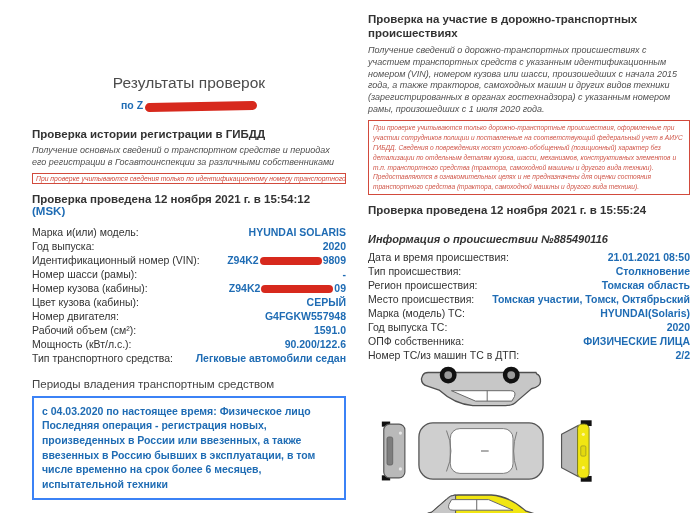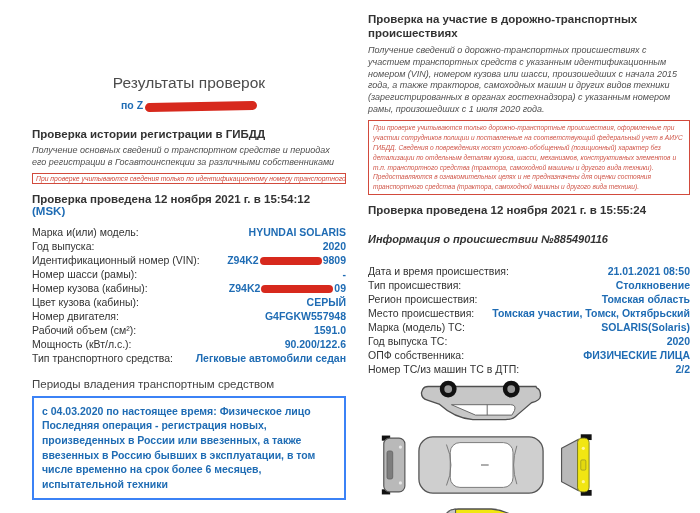--- a/index.html
+++ b/index.html
@@ -114,40 +114,40 @@
   </div>
 
   <div class="col-right">
     <div class="sec-heading" style="margin-top:6px;">Проверка на участие в дорожно-транспортных происшествиях</div>
     <div class="desc">Получение сведений о дорожно-транспортных происшествиях с участием транспортных средств с указанным идентификационным номером (VIN), номером кузова или шасси, произошедших с начала 2015 года, а также тракторов, самоходных машин и других видов техники (зарегистрированных в органах гостехнадзора) с указанным номером рамы, произошедших с 1 июля 2020 года.</div>
     <div class="notice-multi">При проверке учитываются только дорожно-транспортные происшествия, оформленные при участии сотрудников полиции и поставленные на соответствующий федеральный учет в АИУС ГИБДД. Сведения о повреждениях носят условно-обобщенный (позиционный) характер без детализации по отдельным деталям кузова, шасси, механизмов, конструктивных элементов и т.п. транспортного средства (трактора, самоходной машины и другого вида техники). Предоставляются в ознакомительных целях и не предназначены для оценки состояния транспортного средства (трактора, самоходной машины и другого вида техники).</div>
     <div class="performed">Проверка проведена 12 ноября 2021 г. в 15:55:24</div>
 
     <div class="incident-heading">Информация о происшествии №885490116</div>
 
-    <div class="fields" style="margin-top:20px;">
+    <div class="fields" style="margin-top:6px;">
       <div class="frow">
         <span class="flabel">Дата и время происшествия:</span>
         <span class="fvalue">21.01.2021 08:50</span>
       </div>
       <div class="frow">
         <span class="flabel">Тип происшествия:</span>
         <span class="fvalue">Столкновение</span>
       </div>
       <div class="frow">
         <span class="flabel">Регион происшествия:</span>
         <span class="fvalue">Томская область</span>
       </div>
       <div class="frow">
         <span class="flabel">Место происшествия:</span>
         <span class="fvalue">Томская участии, Томск, Октябрьский</span>
       </div>
       <div class="frow">
         <span class="flabel">Марка (модель) ТС:</span>
-        <span class="fvalue">SOLARIS(Solaris)</span>
+        <span class="fvalue">HYUNDAI(Solaris)</span>
       </div>
       <div class="frow">
         <span class="flabel">Год выпуска ТС:</span>
         <span class="fvalue">2020</span>
       </div>
       <div class="frow">
         <span class="flabel">ОПФ собственника:</span>
         <span class="fvalue">ФИЗИЧЕСКИЕ ЛИЦА</span>
       </div>
       <div class="frow">

